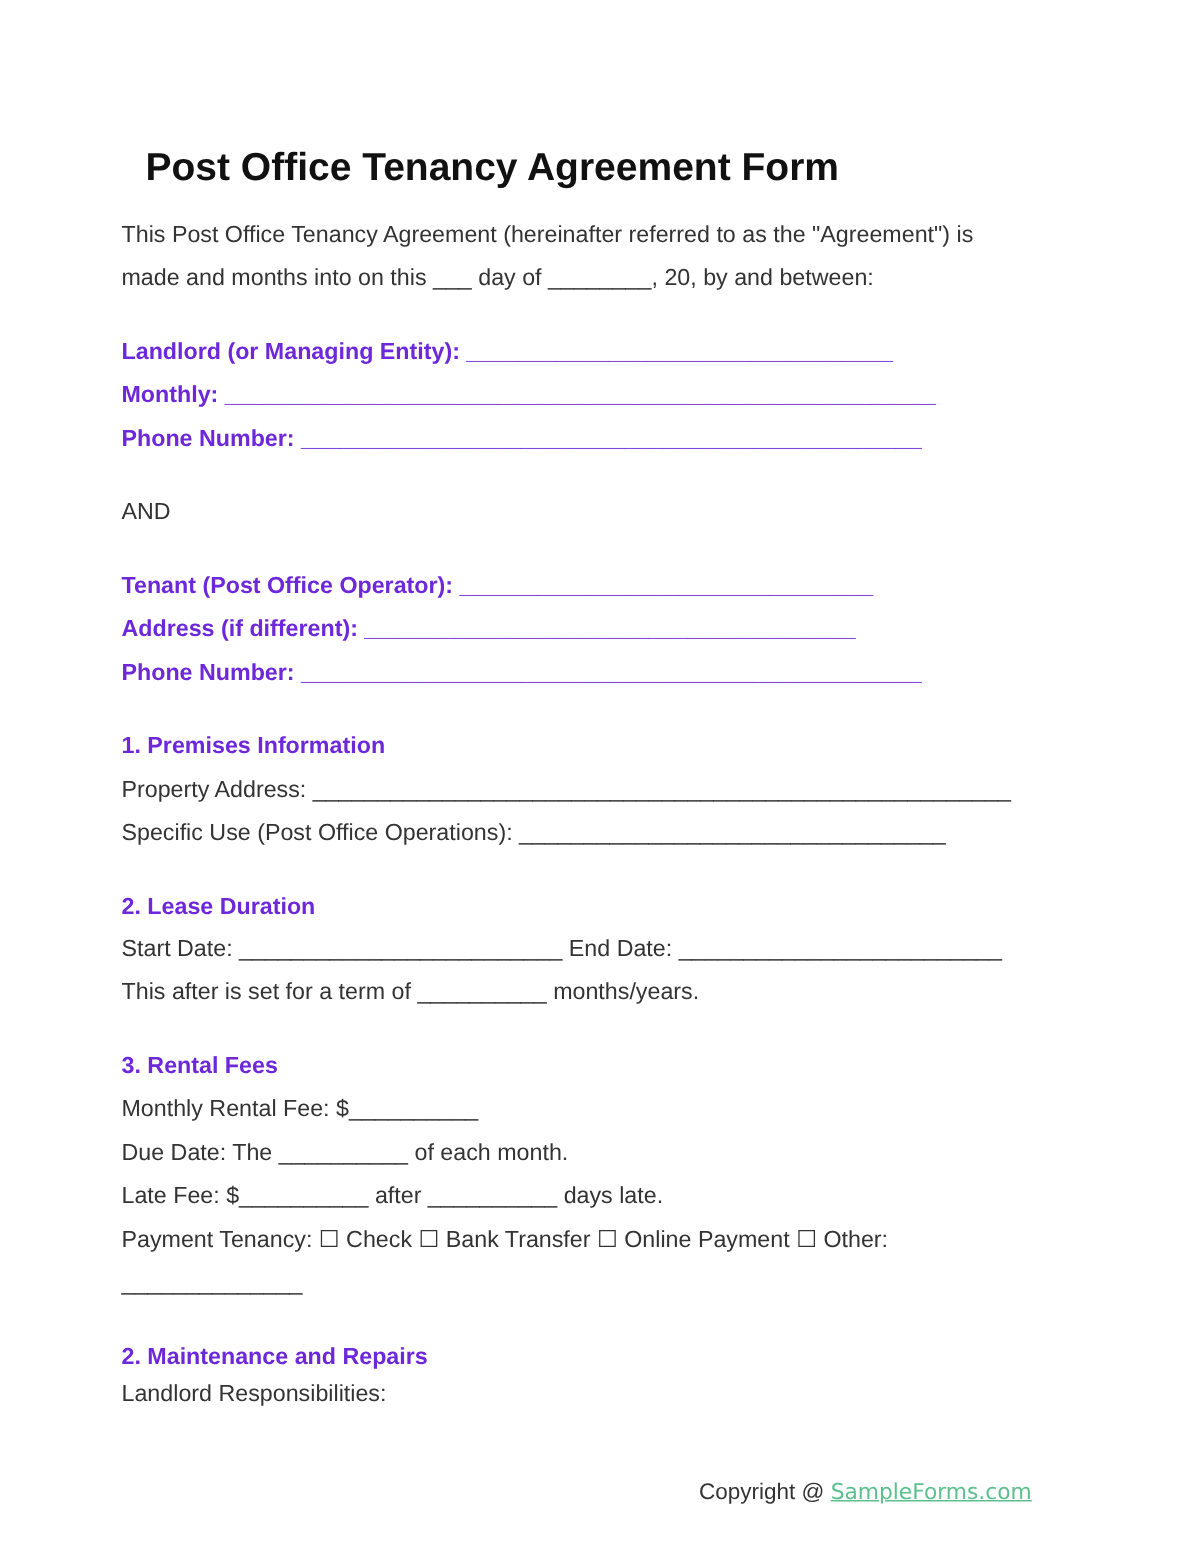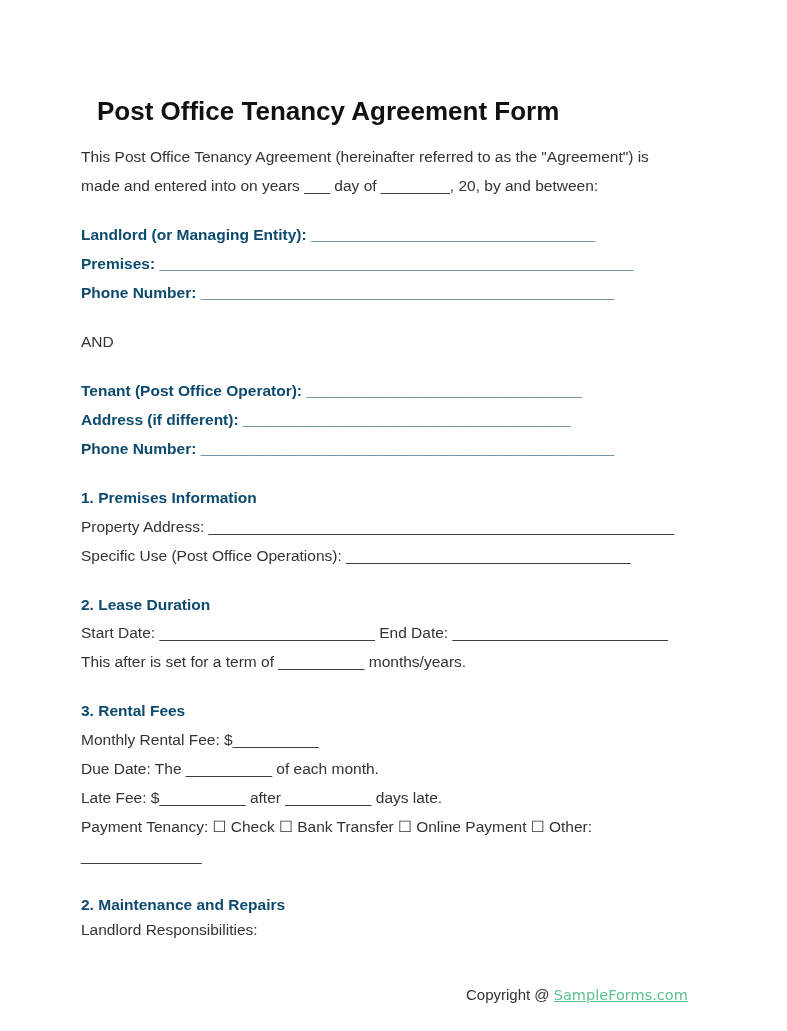--- a/index.html
+++ b/index.html
@@ -1,35 +1,35 @@
 <!DOCTYPE html>
 <html><head>
   <meta charset="utf-8">
   <style>
     html, body { margin: 0; padding: 0; background: #ffffff; }
     body { width: 787px; height: 1031px; position: relative; overflow: hidden;
            font-family: "Liberation Sans", sans-serif; color: #222222; }
     .page { position: absolute; left: 81px; top: 0; width: 640px; }
     .title { position: absolute; top: 80px; left: 0; margin: 16px; font-size: 26px; font-weight: bold; color: #111111; white-space: nowrap; }
     .line { position: absolute; left: 0; font-size: 15.5px; line-height: 20px; white-space: nowrap; color: #333333; text-align: right; }
-    .bold { font-weight: bold; color: #0c4a6e; }
+    .bold { font-weight: bold; color: #6d28d9; }
     .footer { position: absolute; top: 986px; left: 466px; font-size: 15px; color: #333333; white-space: nowrap; }
     .footer a { color: #5cc08e; font-weight: normal; text-decoration: underline; font-family: "DejaVu Sans", sans-serif; font-size: 14.5px; }
   </style>
 </head>
 <body>
 
 <div class="page">
   <h1 class="title">Post Office Tenancy Agreement Form</h1>
 
   <div class="line" style="top:147px">This Post Office Tenancy Agreement (hereinafter referred to as the "Agreement") is</div>
-  <div class="line" style="top:176px">made and entered into on years ___ day of ________, 20, by and between:</div>
+  <div class="line" style="top:176px">made and months into on this ___ day of ________, 20, by and between:</div>
 
   <div class="line bold" style="top:225px">Landlord (or Managing Entity): _________________________________</div>
-  <div class="line bold" style="top:254px">Premises: _______________________________________________________</div>
+  <div class="line bold" style="top:254px">Monthly: _______________________________________________________</div>
   <div class="line bold" style="top:283px">Phone Number: ________________________________________________</div>
 
   <div class="line" style="top:332px">AND</div>
 
   <div class="line bold" style="top:381px">Tenant (Post Office Operator): ________________________________</div>
   <div class="line bold" style="top:410px">Address (if different): ______________________________________</div>
   <div class="line bold" style="top:439px">Phone Number: ________________________________________________</div>
 
   <div class="line bold" style="top:488px">1. Premises Information</div>
   <div class="line" style="top:517px">Property Address: ______________________________________________________</div>

